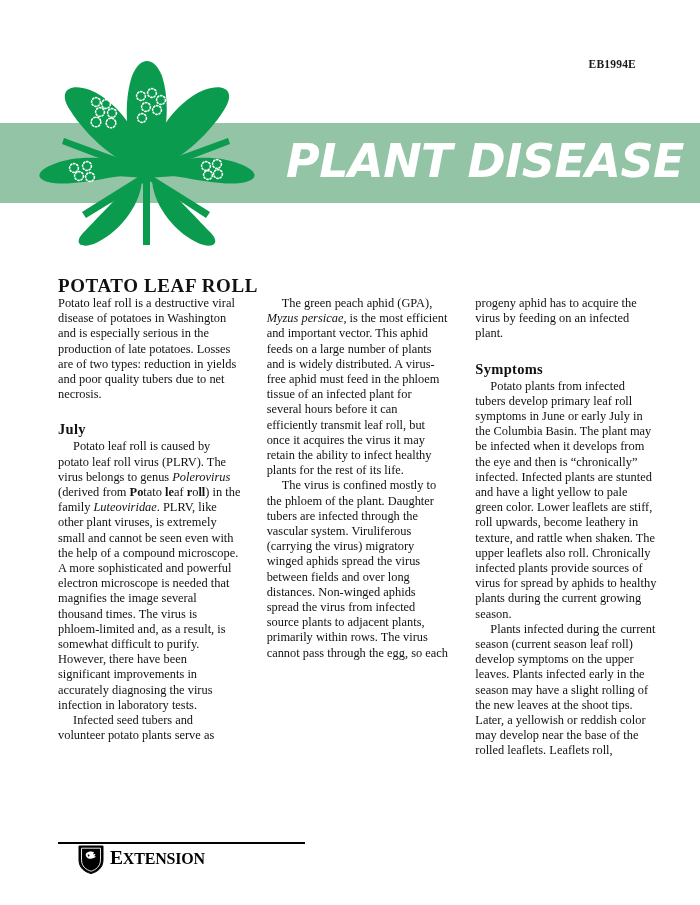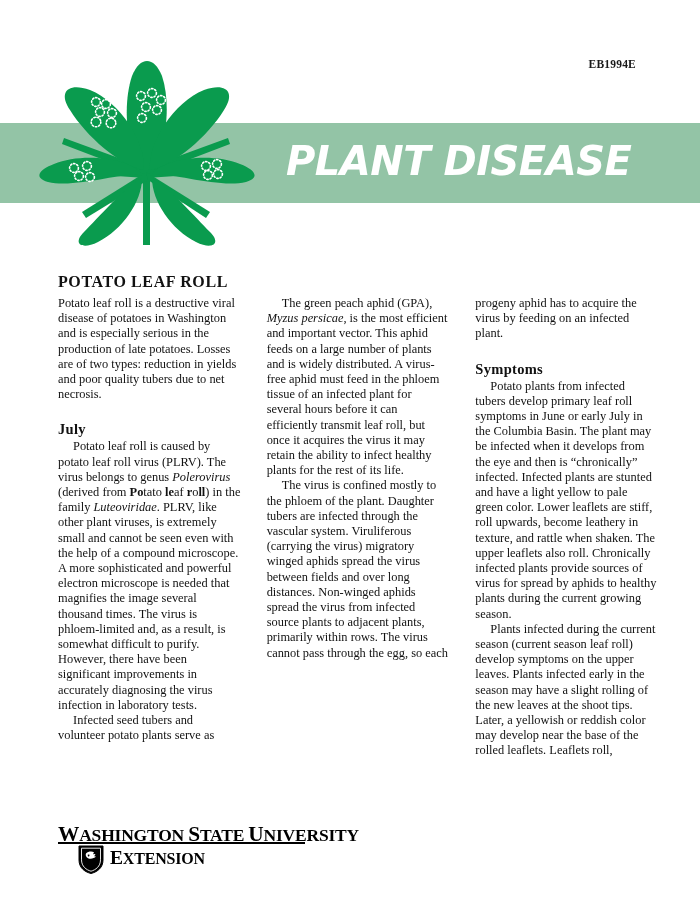--- a/index.html
+++ b/index.html
@@ -42,40 +42,40 @@
     background: #93c4a6;
   }
   #banner-title {
     position: absolute;
     left: 286px;
     top: 134px;
     width: 360px;
     font-family: "DejaVu Sans", "Liberation Sans", sans-serif;
     font-weight: bold;
     font-style: italic;
-    font-size: 40px;
+    font-size: 46px;
     line-height: 54px;
     letter-spacing: -0.5px;
     color: #ffffff;
     white-space: nowrap;
   }
   #leaf-art {
     position: absolute;
     left: 28px;
     top: 60px;
     width: 240px;
     height: 190px;
   }
 
   
   #page-title {
     position: absolute;
     left: 58px;
     top: 262px;
-    font-size: 16px;
+    font-size: 19px;
     font-weight: bold;
     letter-spacing: 0.6px;
     color: #111111;
   }
 
   
   #columns {
     position: absolute;
     left: 58px;
     top: 296px;
@@ -240,21 +240,20 @@
 
   <div class="column">
     <p class="noindent">progeny aphid has to acquire the virus by feeding on an infected plant.</p>
     <h2>Symptoms</h2>
     <p>Potato plants from infected tubers develop primary leaf roll symptoms in June or early July in the Columbia Basin. The plant may be infected when it develops from the eye and then is “chronically” infected. Infected plants are stunted and have a light yellow to pale green color. Lower leaflets are stiff, roll upwards, become leathery in texture, and rattle when shaken. The upper leaflets also roll. Chronically infected plants provide sources of virus for spread by aphids to healthy plants during the current growing season.</p>
     <p>Plants infected during the current season (current season leaf roll) develop symptoms on the upper leaves. Plants infected early in the season may have a slight rolling of the new leaves at the shoot tips. Later, a yellowish or reddish color may develop near the base of the rolled leaflets. Leaflets roll,</p>
   </div>
 </div>
 
 <div id="footer-logo">
-  <div id="wsu-line1"><span class="sc-big">W</span><span>ASHINGTON</span> <span class="sc-big">S</span><span>TATE</span> <span class="sc-big">U</span><span>NIVERSITY</span></div>
   <div id="wsu-rule"></div>
   <svg id="wsu-shield" viewBox="0 0 26 29" xmlns="http://www.w3.org/2000/svg">
     <path d="M1 1 H25 V15 C25 23 19 27 13 28.5 C7 27 1 23 1 15 Z" fill="#000000" stroke="#000000" stroke-width="1"></path>
     <path d="M3.5 3.2 H22.5 V14.8 C22.5 21.5 17.6 24.9 13 26.2 C8.4 24.9 3.5 21.5 3.5 14.8 Z" fill="none" stroke="#ffffff" stroke-width="0.9"></path>
     <path d="M8 8.5 C10 6.5 13.5 6 16 7.2 L15 9.2 L17.5 9 L16.2 11.2 L18 11.6
              C16 13.6 12.5 14.4 10 13.2 C8 12.2 7.2 10 8 8.5 Z" fill="#ffffff"></path>
     <path d="M10.6 9.6 a0.85 0.85 0 1 0 0.01 0" fill="#000000"></path>
   </svg>
   <div id="wsu-line2"><span class="sc-big">E</span><span>XTENSION</span></div>
 </div>

